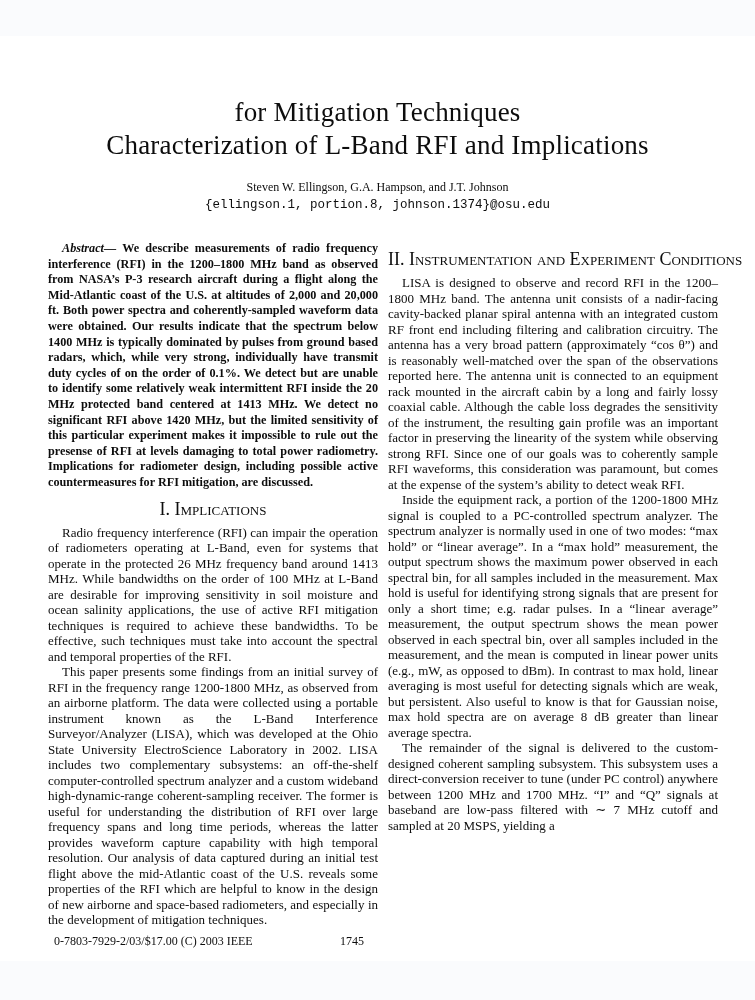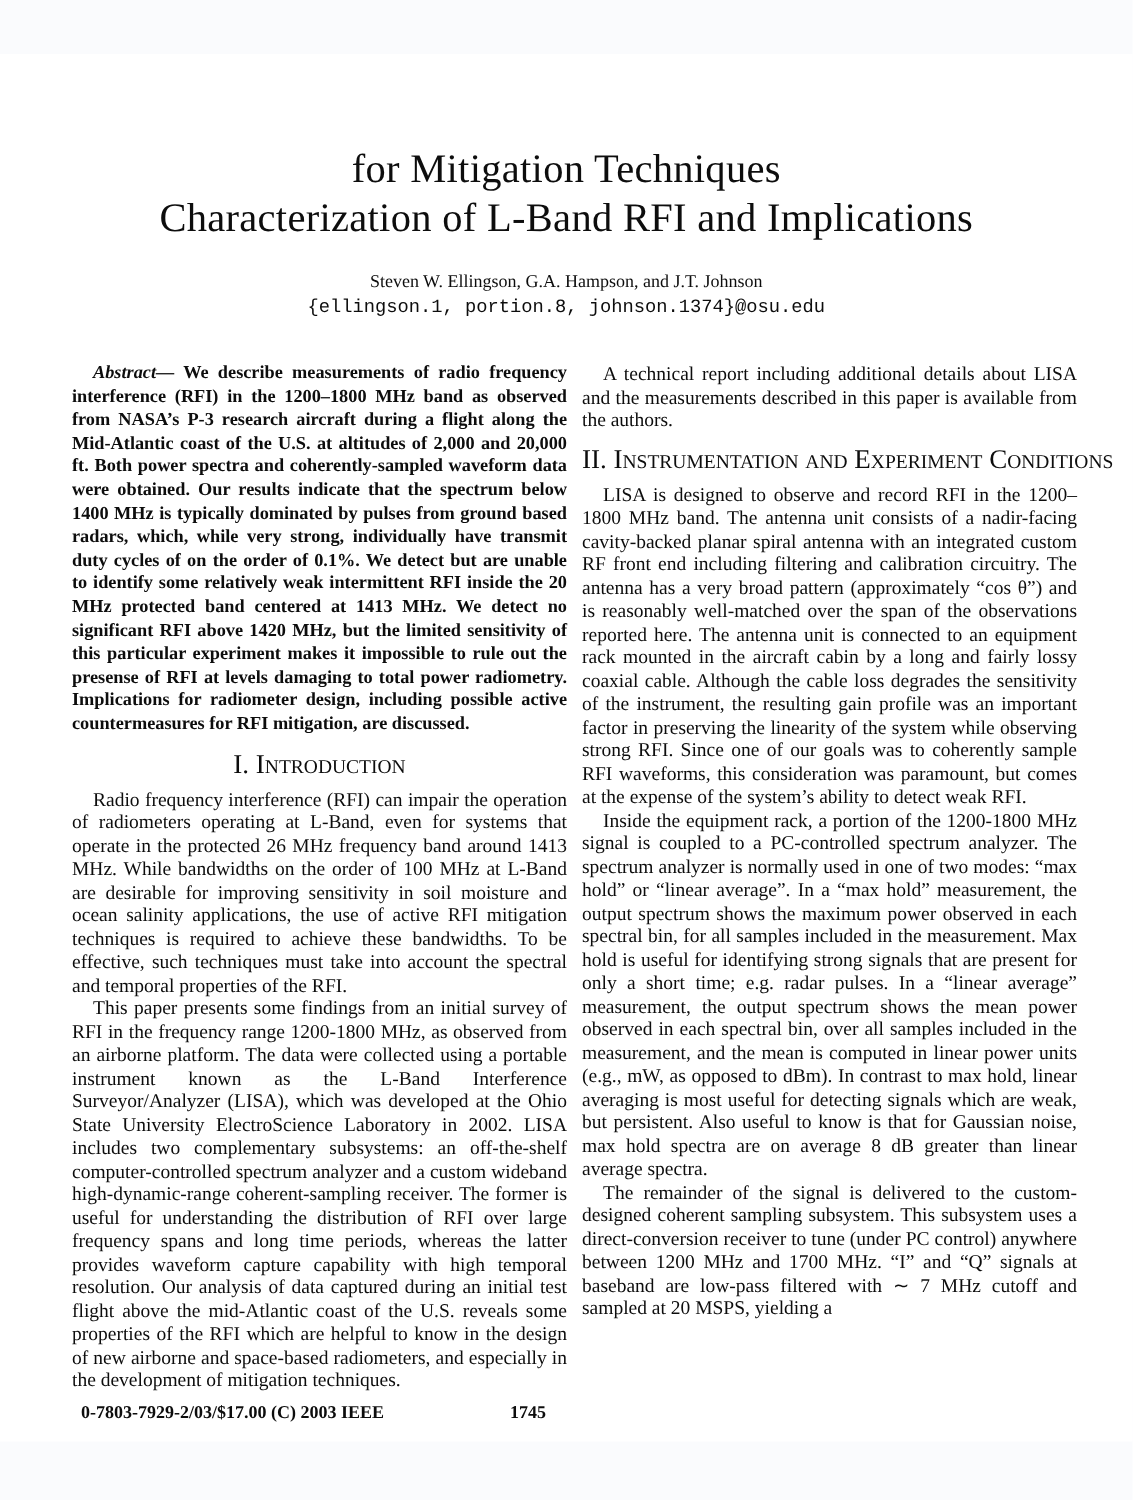--- a/index.html
+++ b/index.html
@@ -89,21 +89,21 @@
     line-height: 16px;
     white-space: nowrap;
     font-weight: normal;
   }
   .footer {
     position: absolute;
     left: 0;
     top: 933px;
     width: 627px;
     height: 20px;
-    font-weight: bold;
+    font-weight: normal;
     font-size: 12px;
     line-height: 16px;
   }
   .footer .copyright {
     position: absolute;
     left: 54px;
     top: 0;
   }
   .footer .pagenum {
     position: absolute;
@@ -122,27 +122,26 @@
     <span class="title-line">for Mitigation Techniques</span>
     <span class="title-line">Characterization of L-Band RFI and Implications</span>
     <div class="authors">Steven W. Ellingson, G.A. Hampson, and J.T. Johnson</div>
     <div class="email">{ellingson.1, portion.8, johnson.1374}@osu.edu</div>
   </div>
 
   <div class="columns">
 
     <div class="col">
       <p class="abstract-par"><span class="abstract-lead">Abstract—</span> <span>We describe measurements of radio frequency interference (RFI) in the 1200–1800 MHz band as observed from NASA’s P-3 research aircraft during a flight along the Mid-Atlantic coast of the U.S. at altitudes of 2,000 and 20,000 ft. Both power spectra and coherently-sampled waveform data were obtained. Our results indicate that the spectrum below 1400 MHz is typically dominated by pulses from ground based radars, which, while very strong, individually have transmit duty cycles of on the order of 0.1%. We detect but are unable to identify some relatively weak intermittent RFI inside the 20 MHz protected band centered at 1413 MHz. We detect no significant RFI above 1420 MHz, but the limited sensitivity of this particular experiment makes it impossible to rule out the presense of RFI at levels damaging to total power radiometry. Implications for radiometer design, including possible active countermeasures for RFI mitigation, are discussed.</span></p>
-      <h2 class="sec-heading">I. Introduction</h2>
+      <h2 class="sec-heading">I. Implications</h2>
       <p class="body-par">Radio frequency interference (RFI) can impair the operation of radiometers operating at L-Band, even for systems that operate in the protected 26 MHz frequency band around 1413 MHz. While bandwidths on the order of 100 MHz at L-Band are desirable for improving sensitivity in soil moisture and ocean salinity applications, the use of active RFI mitigation techniques is required to achieve these bandwidths. To be effective, such techniques must take into account the spectral and temporal properties of the RFI.</p>
       <p class="body-par">This paper presents some findings from an initial survey of RFI in the frequency range 1200-1800 MHz, as observed from an airborne platform. The data were collected using a portable instrument known as the L-Band Interference Surveyor/Analyzer (LISA), which was developed at the Ohio State University ElectroScience Laboratory in 2002. LISA includes two complementary subsystems: an off-the-shelf computer-controlled spectrum analyzer and a custom wideband high-dynamic-range coherent-sampling receiver. The former is useful for understanding the distribution of RFI over large frequency spans and long time periods, whereas the latter provides waveform capture capability with high temporal resolution. Our analysis of data captured during an initial test flight above the mid-Atlantic coast of the U.S. reveals some properties of the RFI which are helpful to know in the design of new airborne and space-based radiometers, and especially in the development of mitigation techniques.</p>
     </div>
 
     <div class="col">
-      <p class="body-par">A technical report including additional details about LISA and the measurements described in this paper is available from the authors.</p>
       <h2 class="sec-heading">II. Instrumentation and Experiment Conditions</h2>
       <p class="body-par">LISA is designed to observe and record RFI in the 1200–1800 MHz band. The antenna unit consists of a nadir-facing cavity-backed planar spiral antenna with an integrated custom RF front end including filtering and calibration circuitry. The antenna has a very broad pattern (approximately “cos θ”) and is reasonably well-matched over the span of the observations reported here. The antenna unit is connected to an equipment rack mounted in the aircraft cabin by a long and fairly lossy coaxial cable. Although the cable loss degrades the sensitivity of the instrument, the resulting gain profile was an important factor in preserving the linearity of the system while observing strong RFI. Since one of our goals was to coherently sample RFI waveforms, this consideration was paramount, but comes at the expense of the system’s ability to detect weak RFI.</p>
       <p class="body-par">Inside the equipment rack, a portion of the 1200-1800 MHz signal is coupled to a PC-controlled spectrum analyzer. The spectrum analyzer is normally used in one of two modes: “max hold” or “linear average”. In a “max hold” measurement, the output spectrum shows the maximum power observed in each spectral bin, for all samples included in the measurement. Max hold is useful for identifying strong signals that are present for only a short time; e.g. radar pulses. In a “linear average” measurement, the output spectrum shows the mean power observed in each spectral bin, over all samples included in the measurement, and the mean is computed in linear power units (e.g., mW, as opposed to dBm). In contrast to max hold, linear averaging is most useful for detecting signals which are weak, but persistent. Also useful to know is that for Gaussian noise, max hold spectra are on average 8 dB greater than linear average spectra.</p>
       <p class="body-par">The remainder of the signal is delivered to the custom-designed coherent sampling subsystem. This subsystem uses a direct-conversion receiver to tune (under PC control) anywhere between 1200 MHz and 1700 MHz. “I” and “Q” signals at baseband are low-pass filtered with ∼ 7 MHz cutoff and sampled at 20 MSPS, yielding a</p>
     </div>
 
   </div>
 
   <div class="footer">
     <span class="copyright">0-7803-7929-2/03/$17.00 (C) 2003 IEEE</span>

